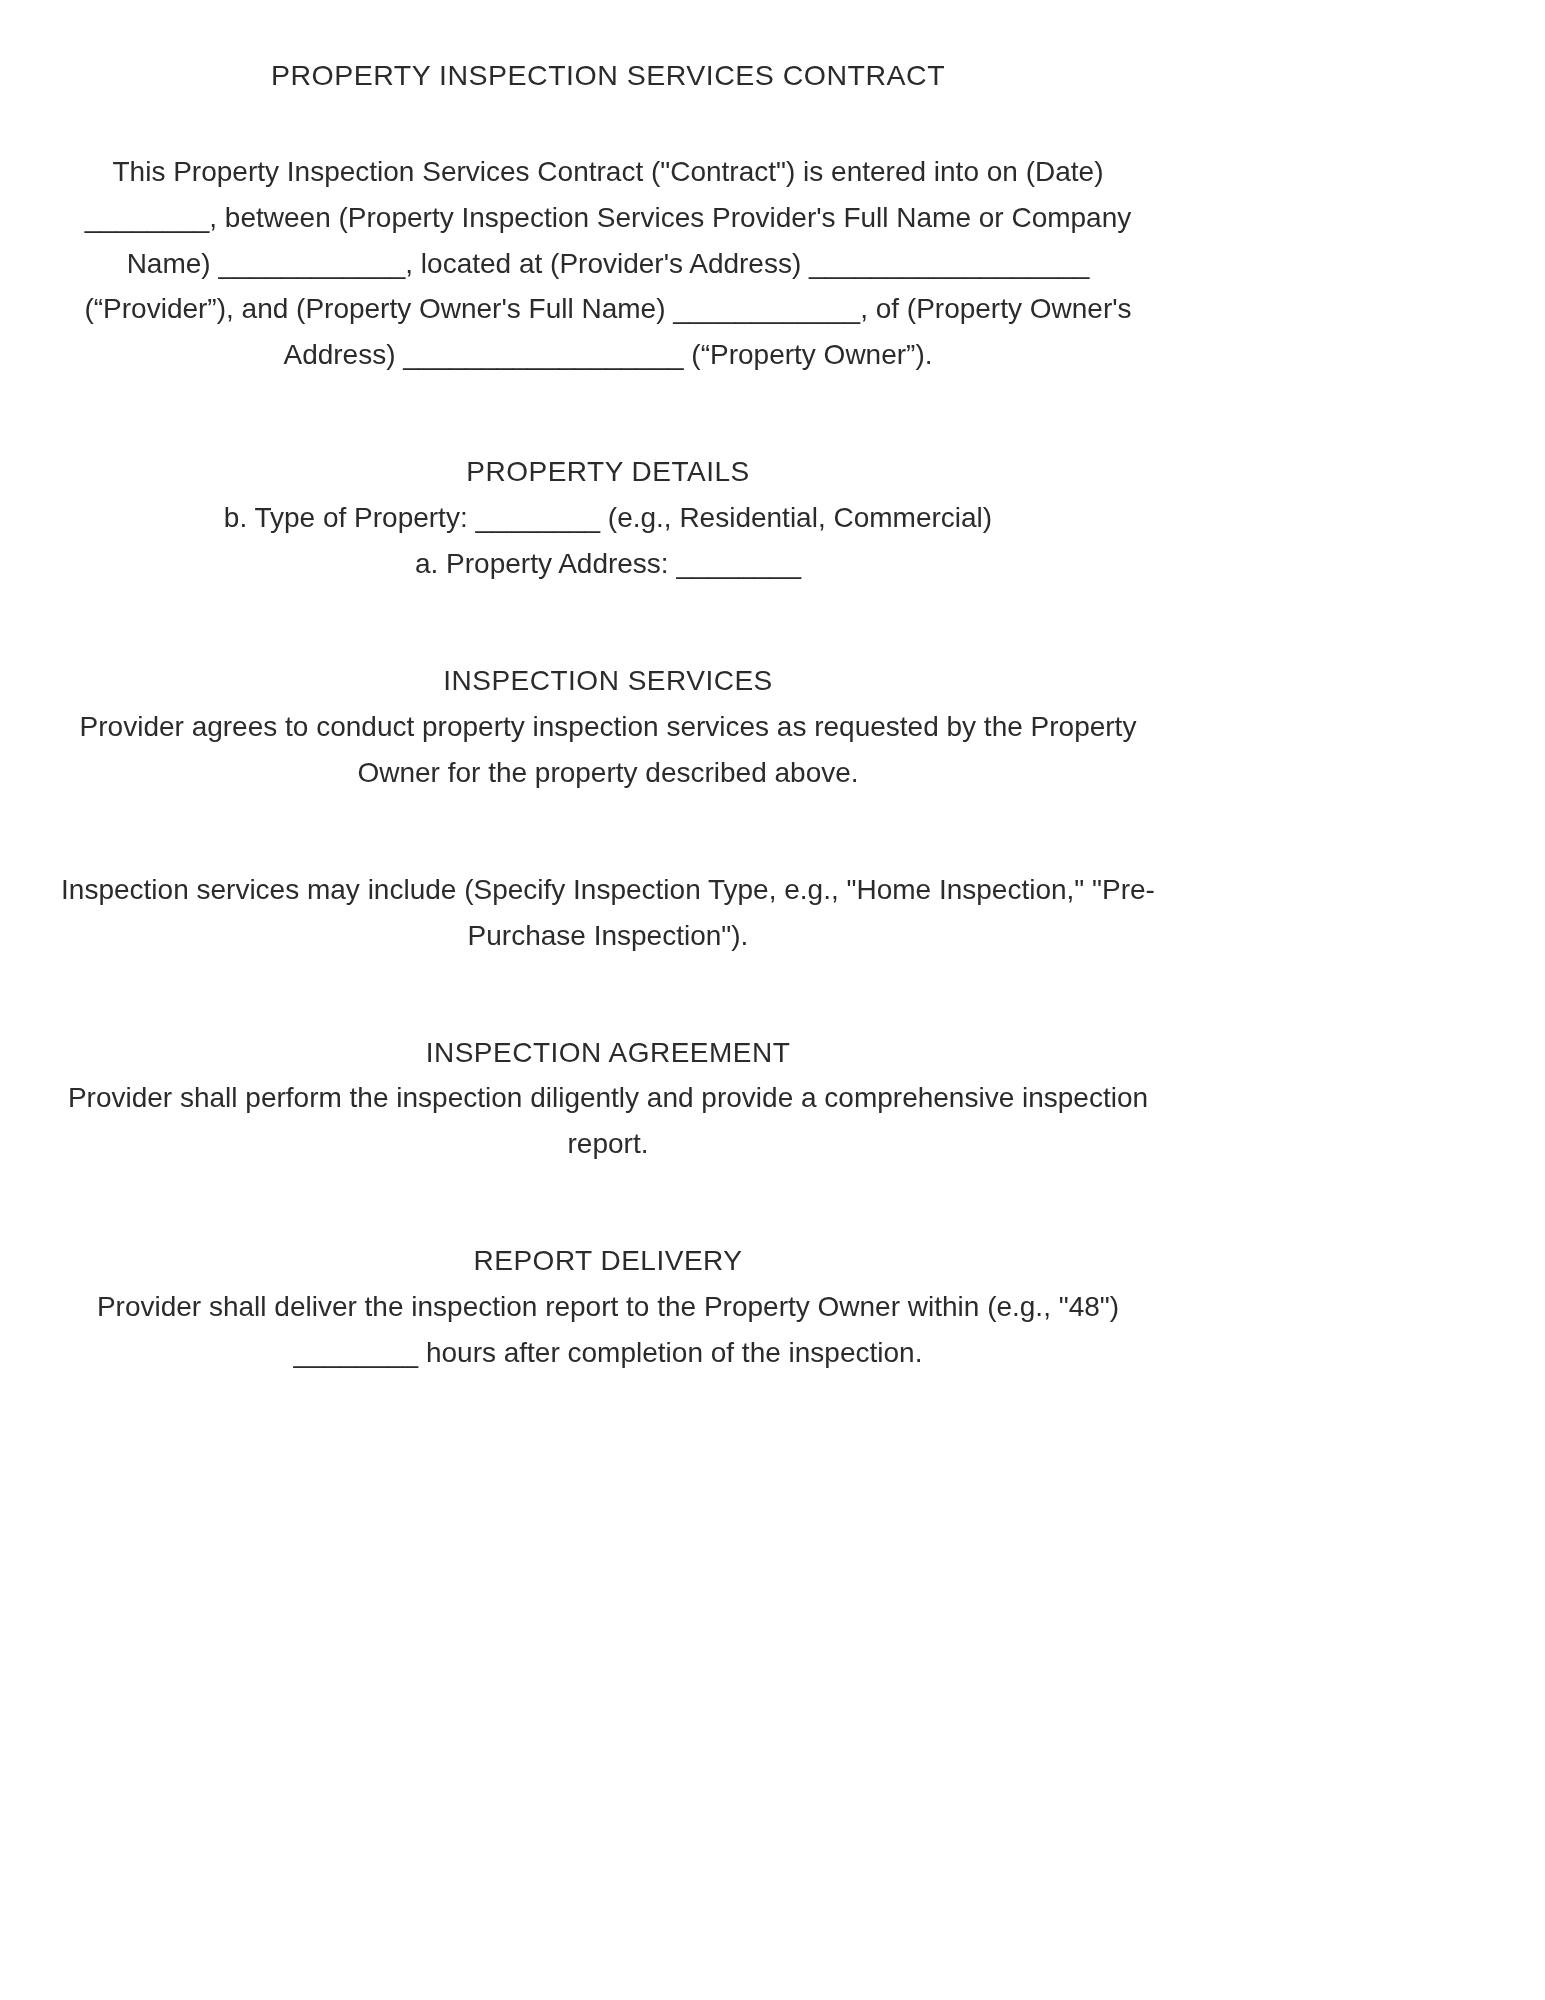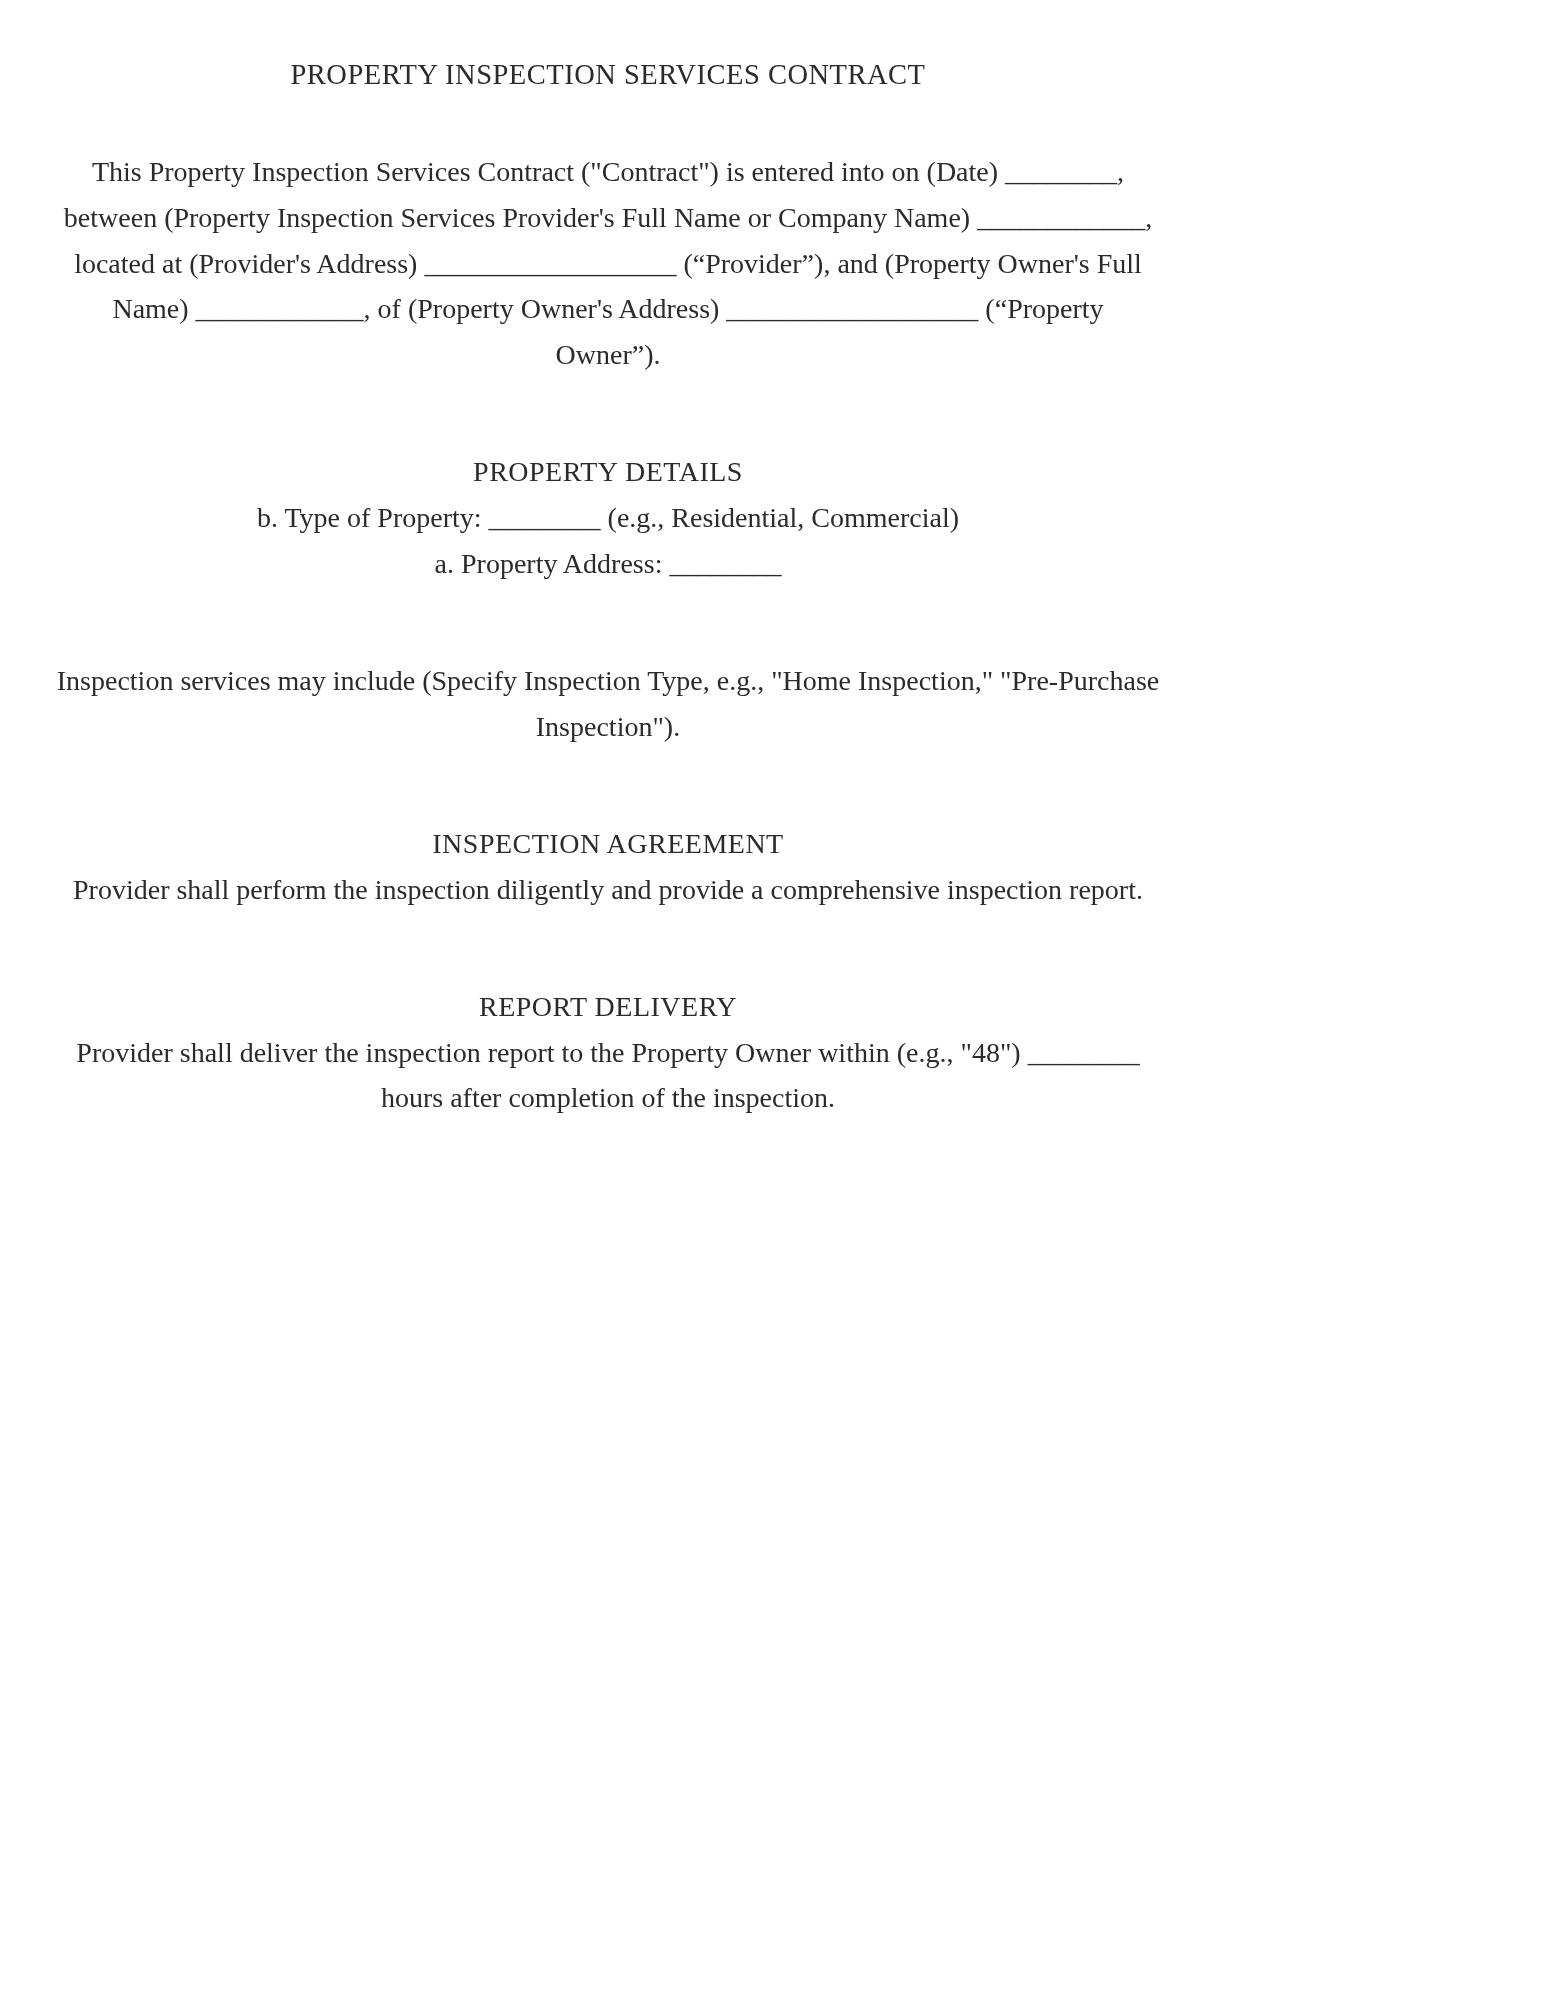--- a/index.html
+++ b/index.html
@@ -6,21 +6,21 @@
     margin: 0;
     padding: 0;
     background: #ffffff;
   }
   .page {
     position: relative;
     width: 1545px;
     height: 2000px;
     background: #ffffff;
     overflow: hidden;
-    font-family: Liberation Serif, serif;
+    font-family: Liberation Sans, sans-serif;
     color: #2b2b2b;
   }
   .content {
     position: absolute;
     top: 52px;
     left: 42px;
     width: 1132px;
     text-align: center;
     font-size: 28px;
     line-height: 1.64;
@@ -55,20 +55,24 @@
   <div class="content">
     <h1 class="doc-title">PROPERTY INSPECTION SERVICES CONTRACT</h1>
     <p class="intro">This Property Inspection Services Contract ("Contract") is entered into on (Date) ________, between (Property Inspection Services Provider's Full Name or Company Name) ____________, located at (Provider's Address) __________________ (“Provider”), and (Property Owner's Full Name) ____________, of (Property Owner's Address) __________________ (“Property Owner”).</p>
     <div id="sections">
         <section class="doc-section">
           <h2 class="sec-heading">PROPERTY DETAILS</h2>
           <p class="sec-line">b. Type of Property: ________ (e.g., Residential, Commercial)</p>
           <p class="sec-line">a. Property Address: ________</p>
         </section>
         <section class="doc-section">
+          <h2 class="sec-heading">INSPECTION SERVICES</h2>
+          <p class="sec-line">Provider agrees to conduct property inspection services as requested by the Property Owner for the property described above.</p>
+        </section>
+        <section class="doc-section">
           <p class="sec-line">Inspection services may include (Specify Inspection Type, e.g., "Home Inspection," "Pre-Purchase Inspection").</p>
         </section>
         <section class="doc-section">
           <h2 class="sec-heading">INSPECTION AGREEMENT</h2>
           <p class="sec-line">Provider shall perform the inspection diligently and provide a comprehensive inspection report.</p>
         </section>
         <section class="doc-section">
           <h2 class="sec-heading">REPORT DELIVERY</h2>
           <p class="sec-line">Provider shall deliver the inspection report to the Property Owner within (e.g., "48") ________ hours after completion of the inspection.</p>
         </section>

